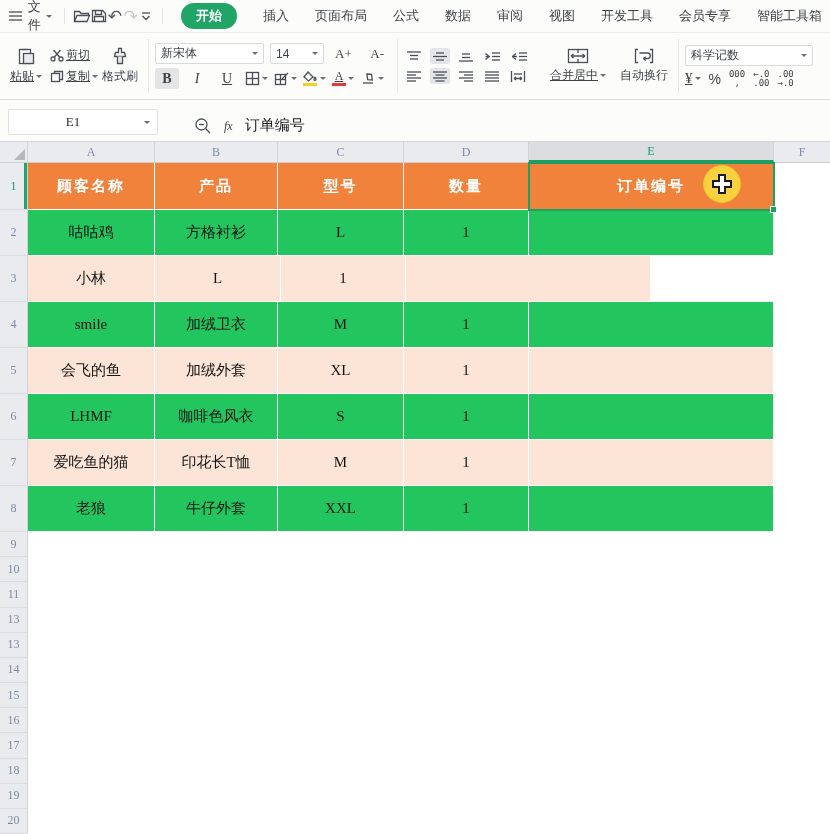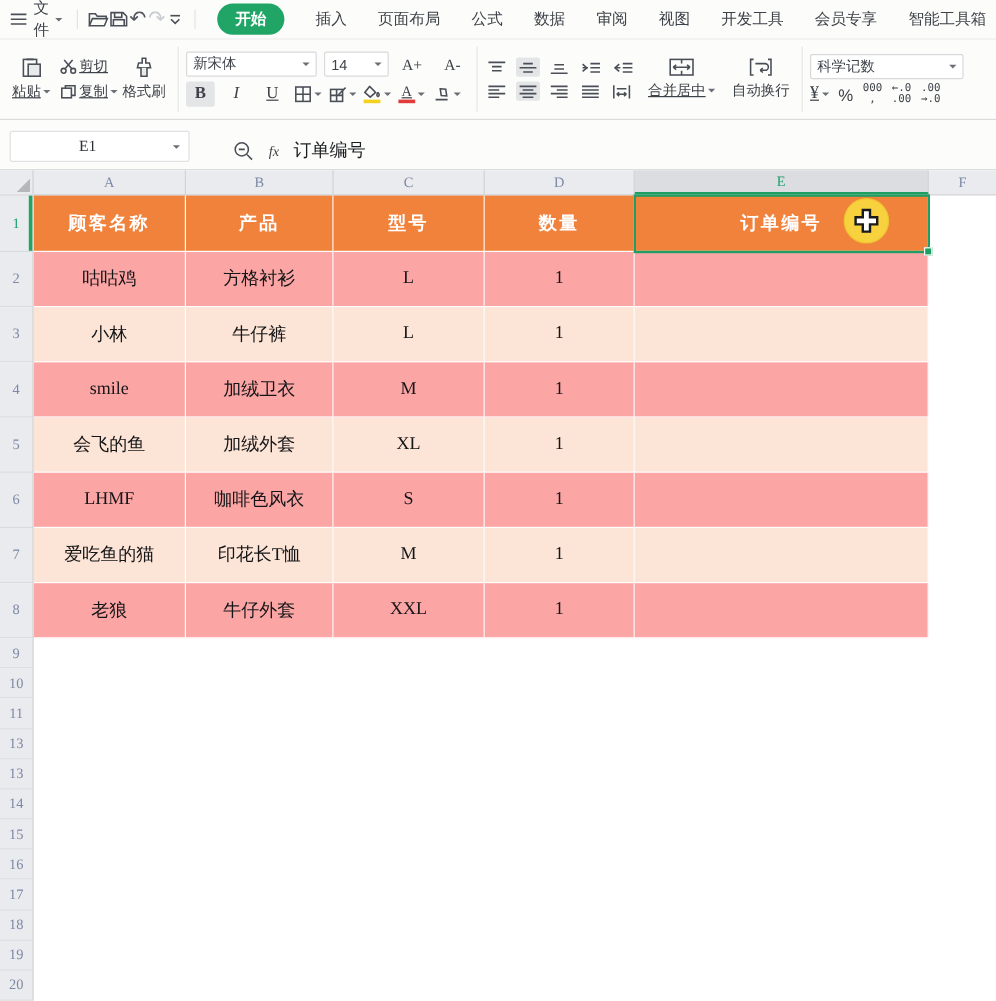--- a/index.html
+++ b/index.html
@@ -53,21 +53,21 @@
   .chcell.sel { background:#DCDDE0; color:#17A06A; border-bottom:2px solid #1E9E62; }
   .w-a{width:127px} .w-b{width:123px} .w-c{width:126px} .w-d{width:125px} .w-e{width:245px} .w-f{flex:1}
   .srow { display:flex; }
   .rowhdr { width:28px; background:#EAEBEE; border-right:1px solid #D2D3D5; border-bottom:1px solid #DADBDD; display:flex; align-items:center; justify-content:center; font-family:"Liberation Serif",serif; font-size:12px; color:#7C89A6; position:relative; }
   .rowhdr.sel { color:#17A06A; }
   .rowhdr.sel .strip { position:absolute; right:0; top:0; bottom:0; width:3px; background:#21A567; }
   .cell { display:flex; align-items:center; justify-content:center; border-right:1px solid #FFFFFF; border-bottom:1px solid #FFFFFF; font-family:"Liberation Serif",serif; font-size:15px; color:#141517; }
   .hrow1 { height:47px; }
   .drow { height:46px; }
   .cell.hd { background:#F0823C; color:#FFFFFF; font-weight:bold; letter-spacing:2px; font-size:15px; }
-  .band-dark { background:#fca5a5; }
+  .band-dark { background:#22c55e; }
   .band-light { background:#FCE4D6; }
   .fcell { flex:1; background:#fff; }
   .empty-rows { display:flex; flex-direction:column; height:302px; }
   .empty-rows .srow { flex:1; }
   .empty-rows .fill { flex:1; background:#fff; }
 
   
   .selbox { position:absolute; left:528px; top:20px; width:247px; height:49px; border:2px solid #1E9E62; pointer-events:none; }
   .selbox .handle { position:absolute; right:-4px; bottom:-4px; width:7px; height:7px; background:#1E9E62; border:1px solid #fff; }
   
@@ -313,21 +313,21 @@
         <svg class="ic" width="16" height="13" viewBox="0 0 16 13">
             <line x1="1.5" y1="1" x2="1.5" y2="12"></line>
             <line x1="14.5" y1="1" x2="14.5" y2="12"></line>
             <line x1="4" y1="4" x2="12" y2="4"></line>
             <path d="M4 8.5 h8 M4 8.5 l2 -1.6 M4 8.5 l2 1.6 M12 8.5 l-2 -1.6 M12 8.5 l-2 1.6"></path>
           </svg>
       </span>
     </div>
   </div>
 
-  <div class="bigbtn" style="margin-left:6px;">
+  <div class="bigbtn" style="margin-left:16px;">
     <svg class="ic" width="22" height="16" viewBox="0 0 22 16">
         <rect x="1.5" y="1.5" width="19" height="13"></rect>
         <line x1="11" y1="1.5" x2="11" y2="5"></line>
         <line x1="11" y1="11" x2="11" y2="14.5"></line>
         <path d="M4 8 h14 M4 8 l2.5 -2 M4 8 l2.5 2 M18 8 l-2.5 -2 M18 8 l-2.5 2"></path>
       </svg>
     <span class="smallbtn">
         <span>合并居中</span>
         <span class="caret sm"></span>
       </span>
@@ -423,21 +423,20 @@
     <div class="cell band-dark w-a">咕咕鸡</div>
     <div class="cell band-dark w-b">方格衬衫</div>
     <div class="cell band-dark w-c">L</div>
     <div class="cell band-dark w-d">1</div>
     <div class="cell band-dark w-e"></div>
     <div class="fcell"></div>
   </div>
   <div class="srow drow">
     <div class="rowhdr">3</div>
     <div class="cell band-light w-a">小林</div>
-    <div class="cell band-light w-b">牛仔裤</div>
     <div class="cell band-light w-c">L</div>
     <div class="cell band-light w-d">1</div>
     <div class="cell band-light w-e"></div>
     <div class="fcell"></div>
   </div>
   <div class="srow drow">
     <div class="rowhdr">4</div>
     <div class="cell band-dark w-a">smile</div>
     <div class="cell band-dark w-b">加绒卫衣</div>
     <div class="cell band-dark w-c">M</div>

